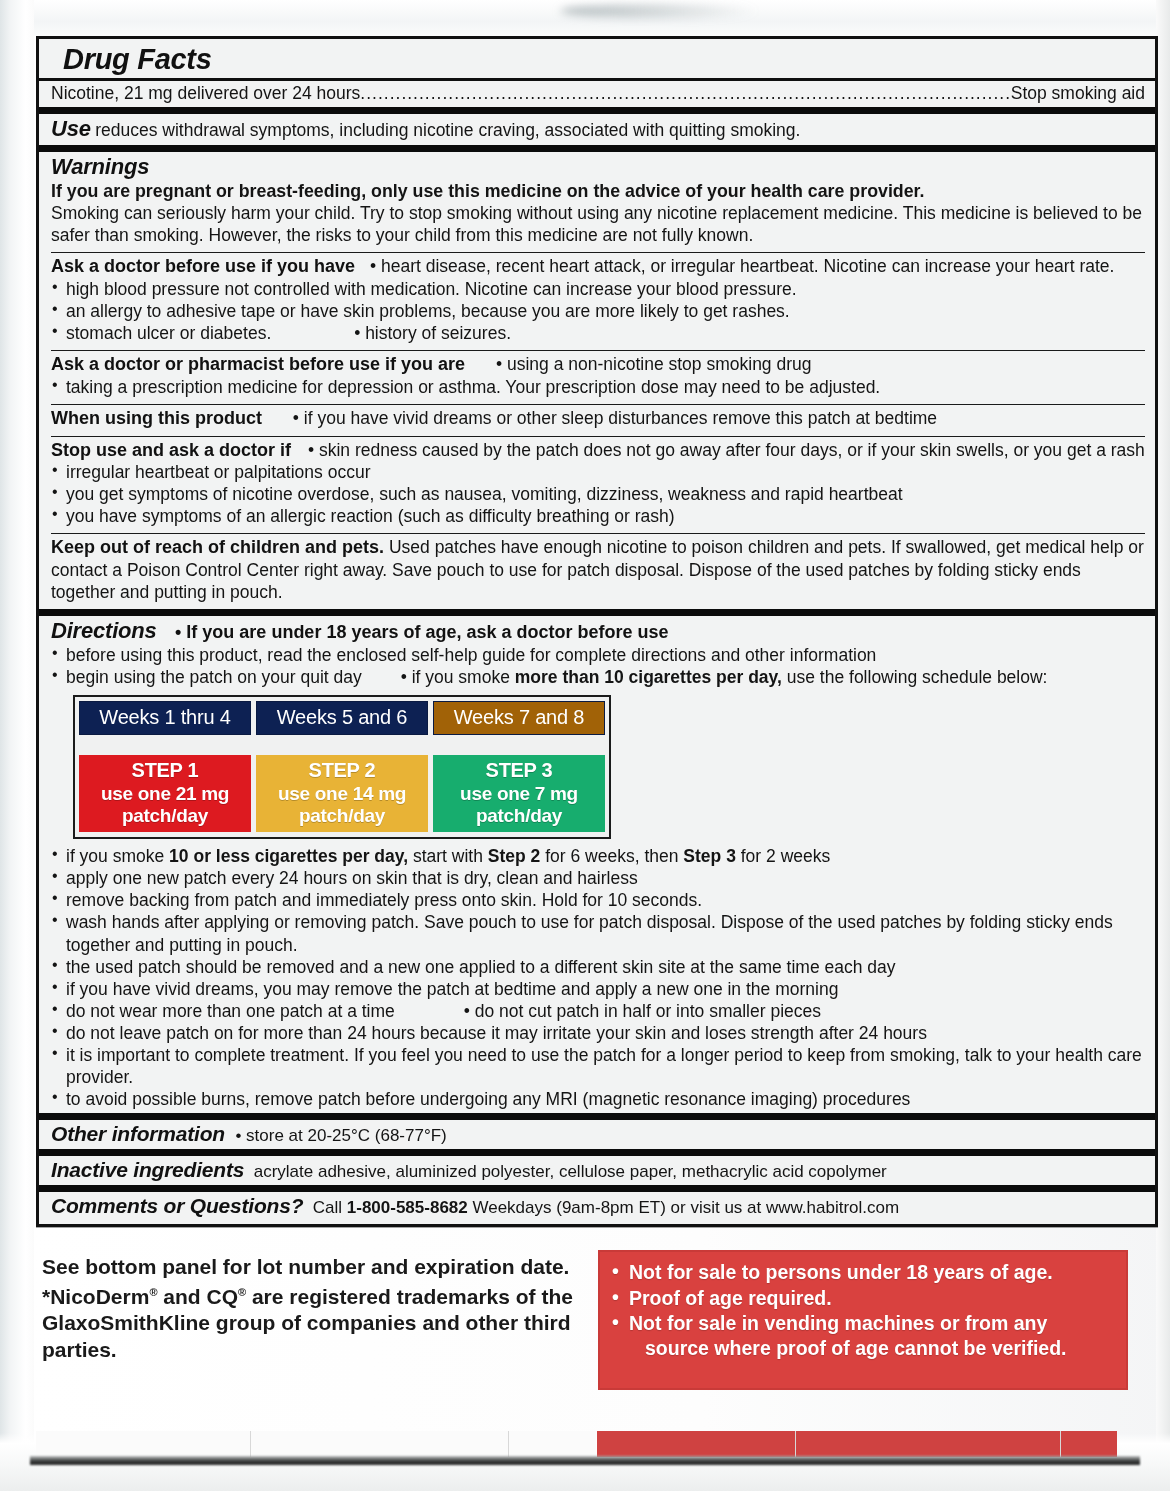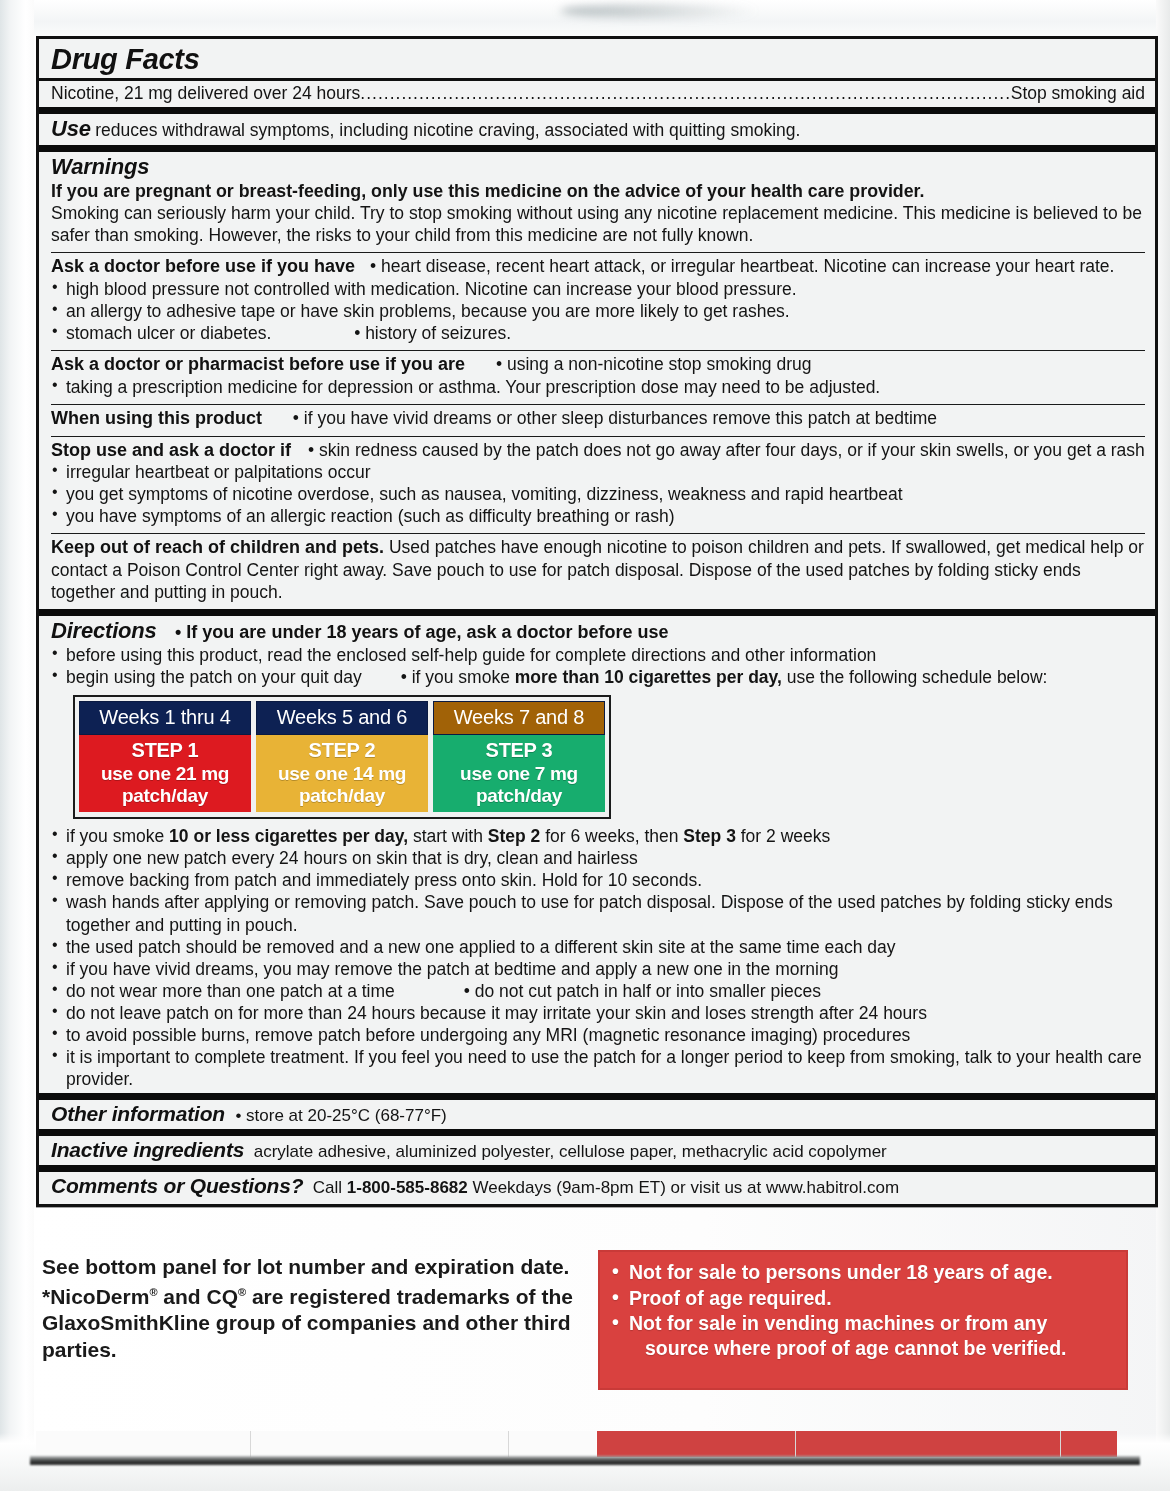--- a/index.html
+++ b/index.html
@@ -48,21 +48,21 @@
   .rule-med   { border-top: 3px solid #0f0f0f; }
   .rule-thick { border-top: 7px solid #0b0b0b; }
 
   .sec { padding: 2px 10px 3px 12px; }
 
   .title {
     font-size: 29px;
     font-style: italic;
     font-weight: bold;
     letter-spacing: -0.3px;
-    padding: 4px 12px 2px 12px;
+    padding: 4px 12px 2px 24px;
     color: #111;
   }
   .hdr-ital {
     font-size: 22px; font-style: italic; font-weight: bold; color: #111;
     letter-spacing: -0.2px;
   }
   .hdr-ital-sm {
     font-size: 21px; font-style: italic; font-weight: bold; color: #111;
     letter-spacing: -0.2px;
   }
@@ -90,21 +90,21 @@
 
   
   .steptable {
     margin: 7px 0 6px 22px;
     width: 538px;
     border: 2px solid #1b1b1b;
     background: #f0f1f1;
     padding: 4px 4px 5px 4px;
     display: flex;
     flex-direction: column;
-    gap: 0;
+    gap: 20px;
   }
   .strow { display: flex; gap: 5px; }
   .wk {
     flex: 1 1 0;
     background: #0d2153;
     color: #ffffff;
     font-size: 20px;
     text-align: center;
     padding: 4px 2px 5px 2px;
     border: 1.5px solid #0a1a42;
@@ -310,22 +310,22 @@
         <li>apply one new patch every 24 hours on skin that is dry, clean and hairless</li>
         <li>remove backing from patch and immediately press onto skin. Hold for 10 seconds.</li>
         <li>wash hands after applying or removing patch. Save pouch to use for patch disposal. Dispose of the used patches by folding sticky ends together and putting in pouch.</li>
         <li>the used patch should be removed and a new one applied to a different skin site at the same time each day</li>
         <li>if you have vivid dreams, you may remove the patch at bedtime and apply a new one in the morning</li>
         <li>
           <span>do not wear more than one patch at a time</span>
           <span class="inline-b" style="margin-left:64px">do not cut patch in half or into smaller pieces</span>
         </li>
         <li>do not leave patch on for more than 24 hours because it may irritate your skin and loses strength after 24 hours</li>
+        <li>it is important to complete treatment. If you feel you need to use the patch for a longer period to keep from smoking, talk to your health care provider.</li>
         <li>to avoid possible burns, remove patch before undergoing any MRI (magnetic resonance imaging) procedures</li>
-        <li>it is important to complete treatment. If you feel you need to use the patch for a longer period to keep from smoking, talk to your health care provider.</li>
       </ul>
     </div>
 
     <div class="rule-thick"></div>
     <div class="sec">
       <span class="hdr-ital-sm">Other information</span>
       <span class="body-sm inline-b" style="margin-left:6px">store at 20-25°C (68-77°F)</span>
     </div>
 
     <div class="rule-thick"></div>

